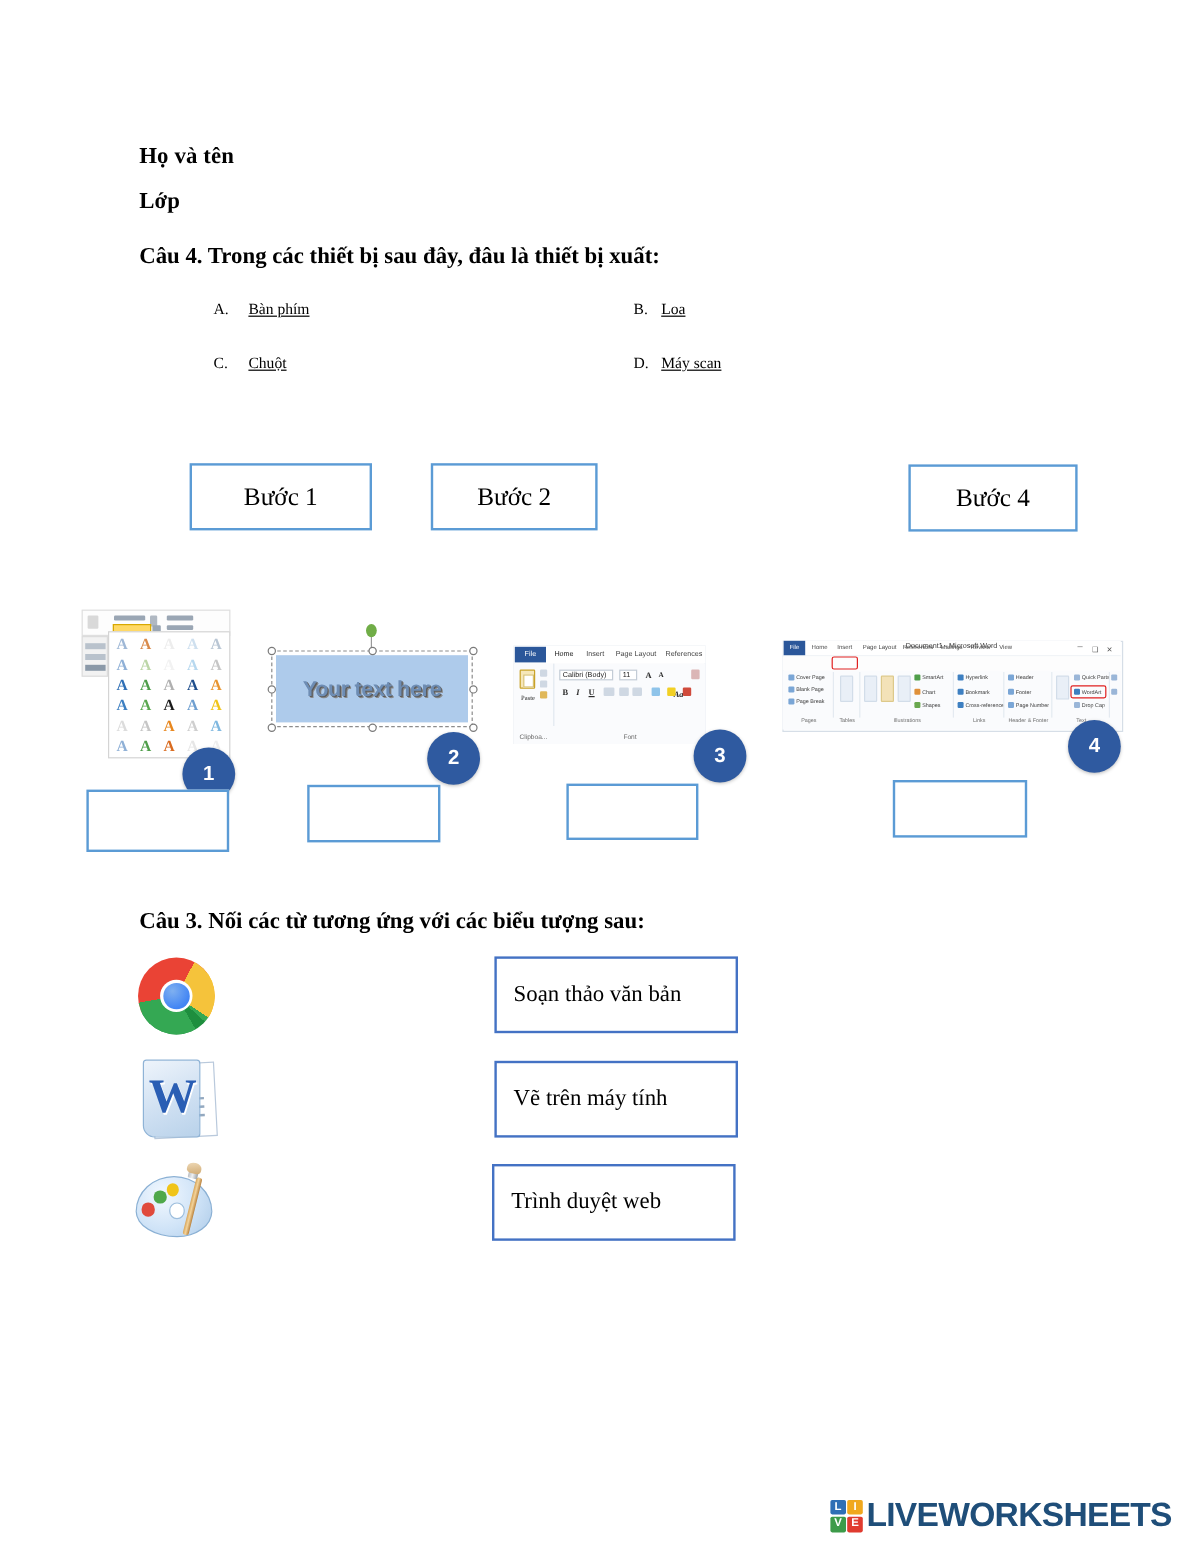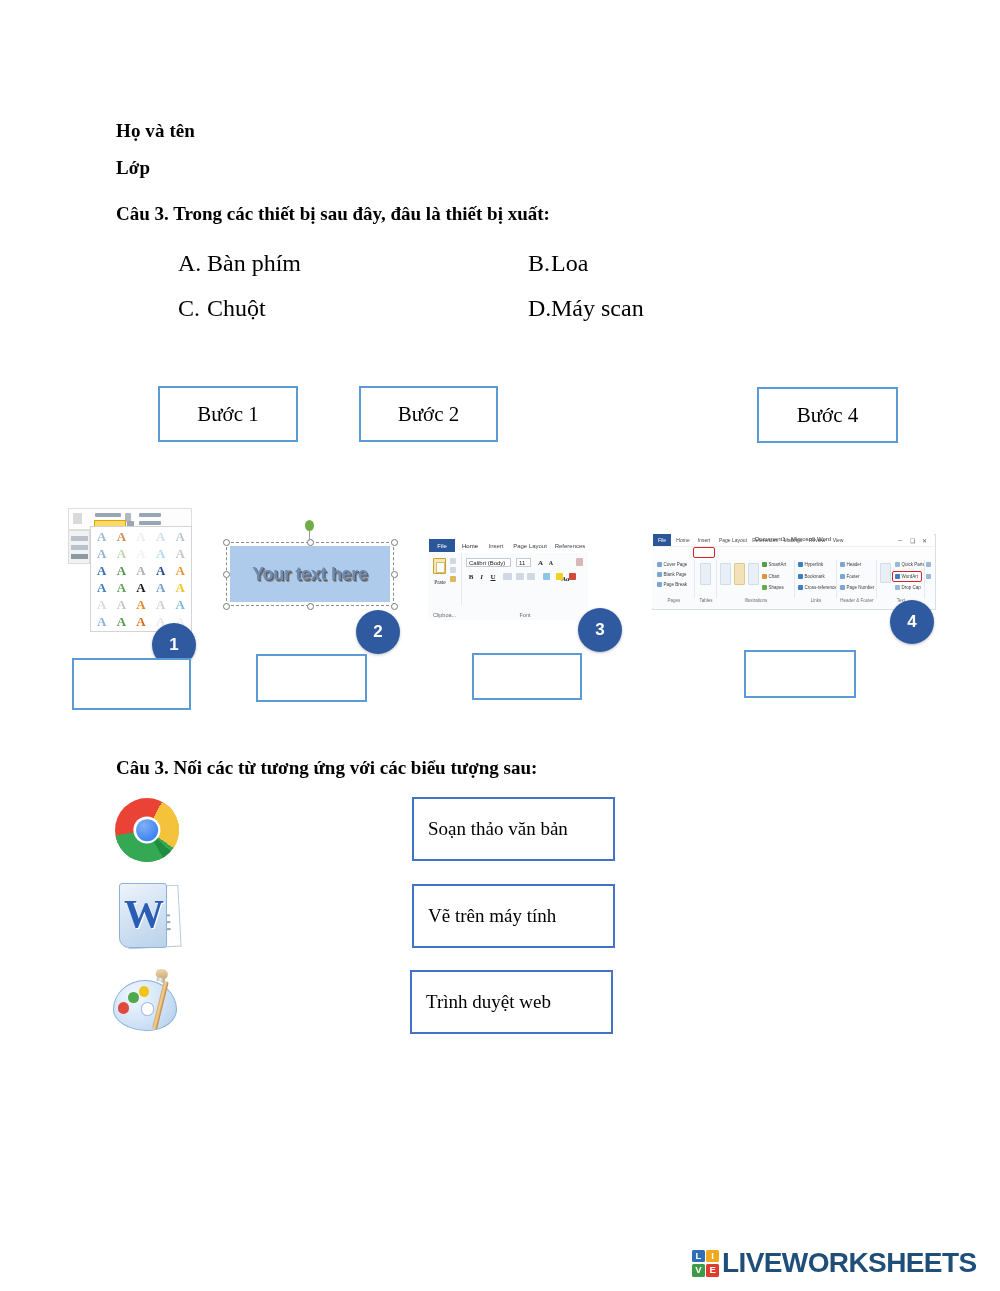--- a/index.html
+++ b/index.html
@@ -39,22 +39,23 @@
     font-weight: bold;
     white-space: nowrap;
   }
   #q1-prompt { top: 203px; }
   #q2-prompt { top: 341px; }
   #q3-prompt { top: 757px; }
 
   
   .opt {
     position: absolute;
-    font-size: 24px;
+    font-size: 13px;
     white-space: nowrap;
+    text-decoration: underline;
   }
   .opt .opt-key { display: inline-block; }
   #q1-opt-a { left: 178px; top: 250px; }
   #q1-opt-b { left: 528px; top: 250px; }
   #q1-opt-c { left: 178px; top: 295px; }
   #q1-opt-d { left: 528px; top: 295px; }
   #q1-opt-a .opt-key,
   #q1-opt-c .opt-key { width: 29px; }
   #q1-opt-b .opt-key,
   #q1-opt-d .opt-key { width: 23px; }
@@ -64,21 +65,21 @@
     position: absolute;
     box-sizing: border-box;
     border: 2px solid #5b9bd5;
     background: #ffffff;
     display: flex;
     align-items: center;
     justify-content: center;
     font-size: 21px;
     height: 56px;
   }
-  #step-box-0 { left: 158px; top: 386px; width: 140px; }
+  #step-box-0 { left: 158px; top: 386px; width: 152px; }
   #step-box-1 { left: 359px; top: 386px; width: 139px; }
   #step-box-2 { left: 557px; top: 386px; width: 137px; }
   #step-box-3 { left: 757px; top: 387px; width: 141px; }
 
   
   .figure { position: absolute; }
 
   
   #fig-wordart-gallery { left: 68px; top: 508px; width: 124px; height: 124px; }
   .wa-mini-ribbon {
@@ -407,21 +408,21 @@
   }
 </style>
 </head>
 <body>
 
 <div class="page">
 
   <div class="hdr-line" id="hdr-name">Họ và tên</div>
   <div class="hdr-line" id="hdr-class">Lớp</div>
 
-  <div class="q-prompt" id="q1-prompt">Câu 3. Trong các thiết bị sau đây, đâu là thiết bị xuất:</div>
+  <div class="q-prompt" id="q1-prompt">Câu 4. Trong các thiết bị sau đây, đâu là thiết bị xuất:</div>
 
   <div class="opt" id="q1-opt-a">
     <span class="opt-key">A.</span><span>Bàn phím</span>
   </div>
   <div class="opt" id="q1-opt-b">
     <span class="opt-key">B.</span><span>Loa</span>
   </div>
   <div class="opt" id="q1-opt-c">
     <span class="opt-key">C.</span><span>Chuột</span>
   </div>

